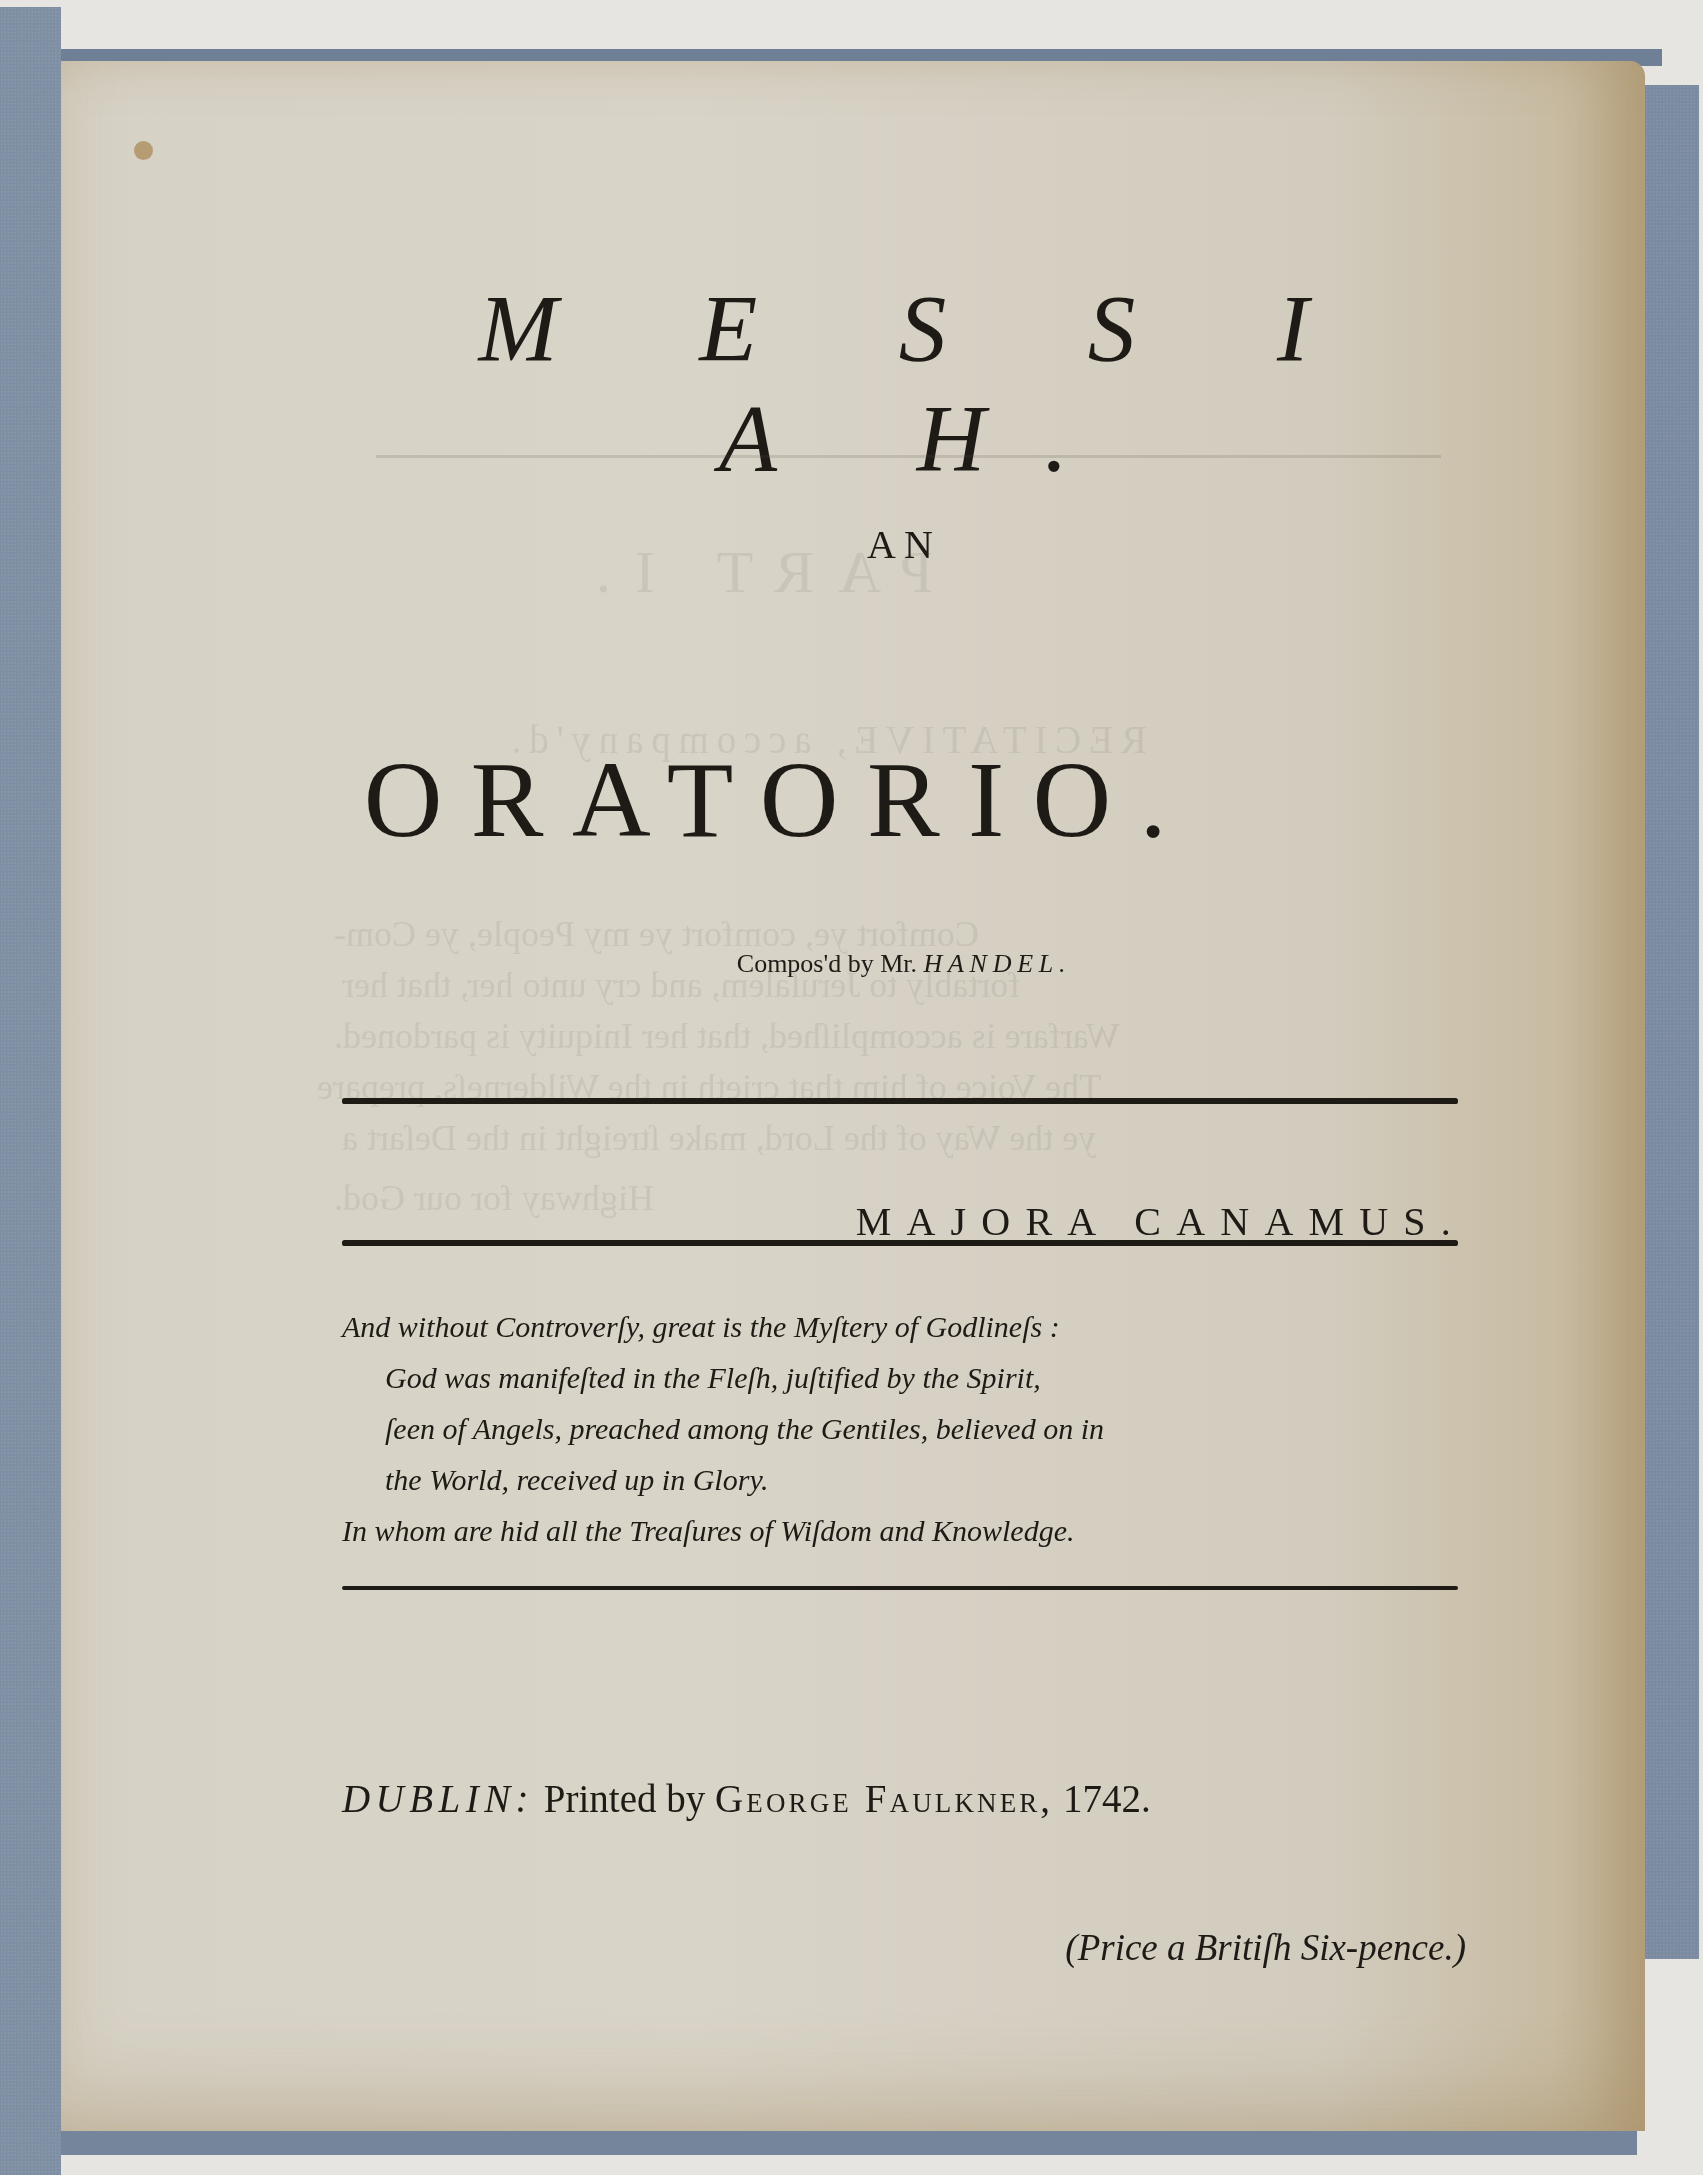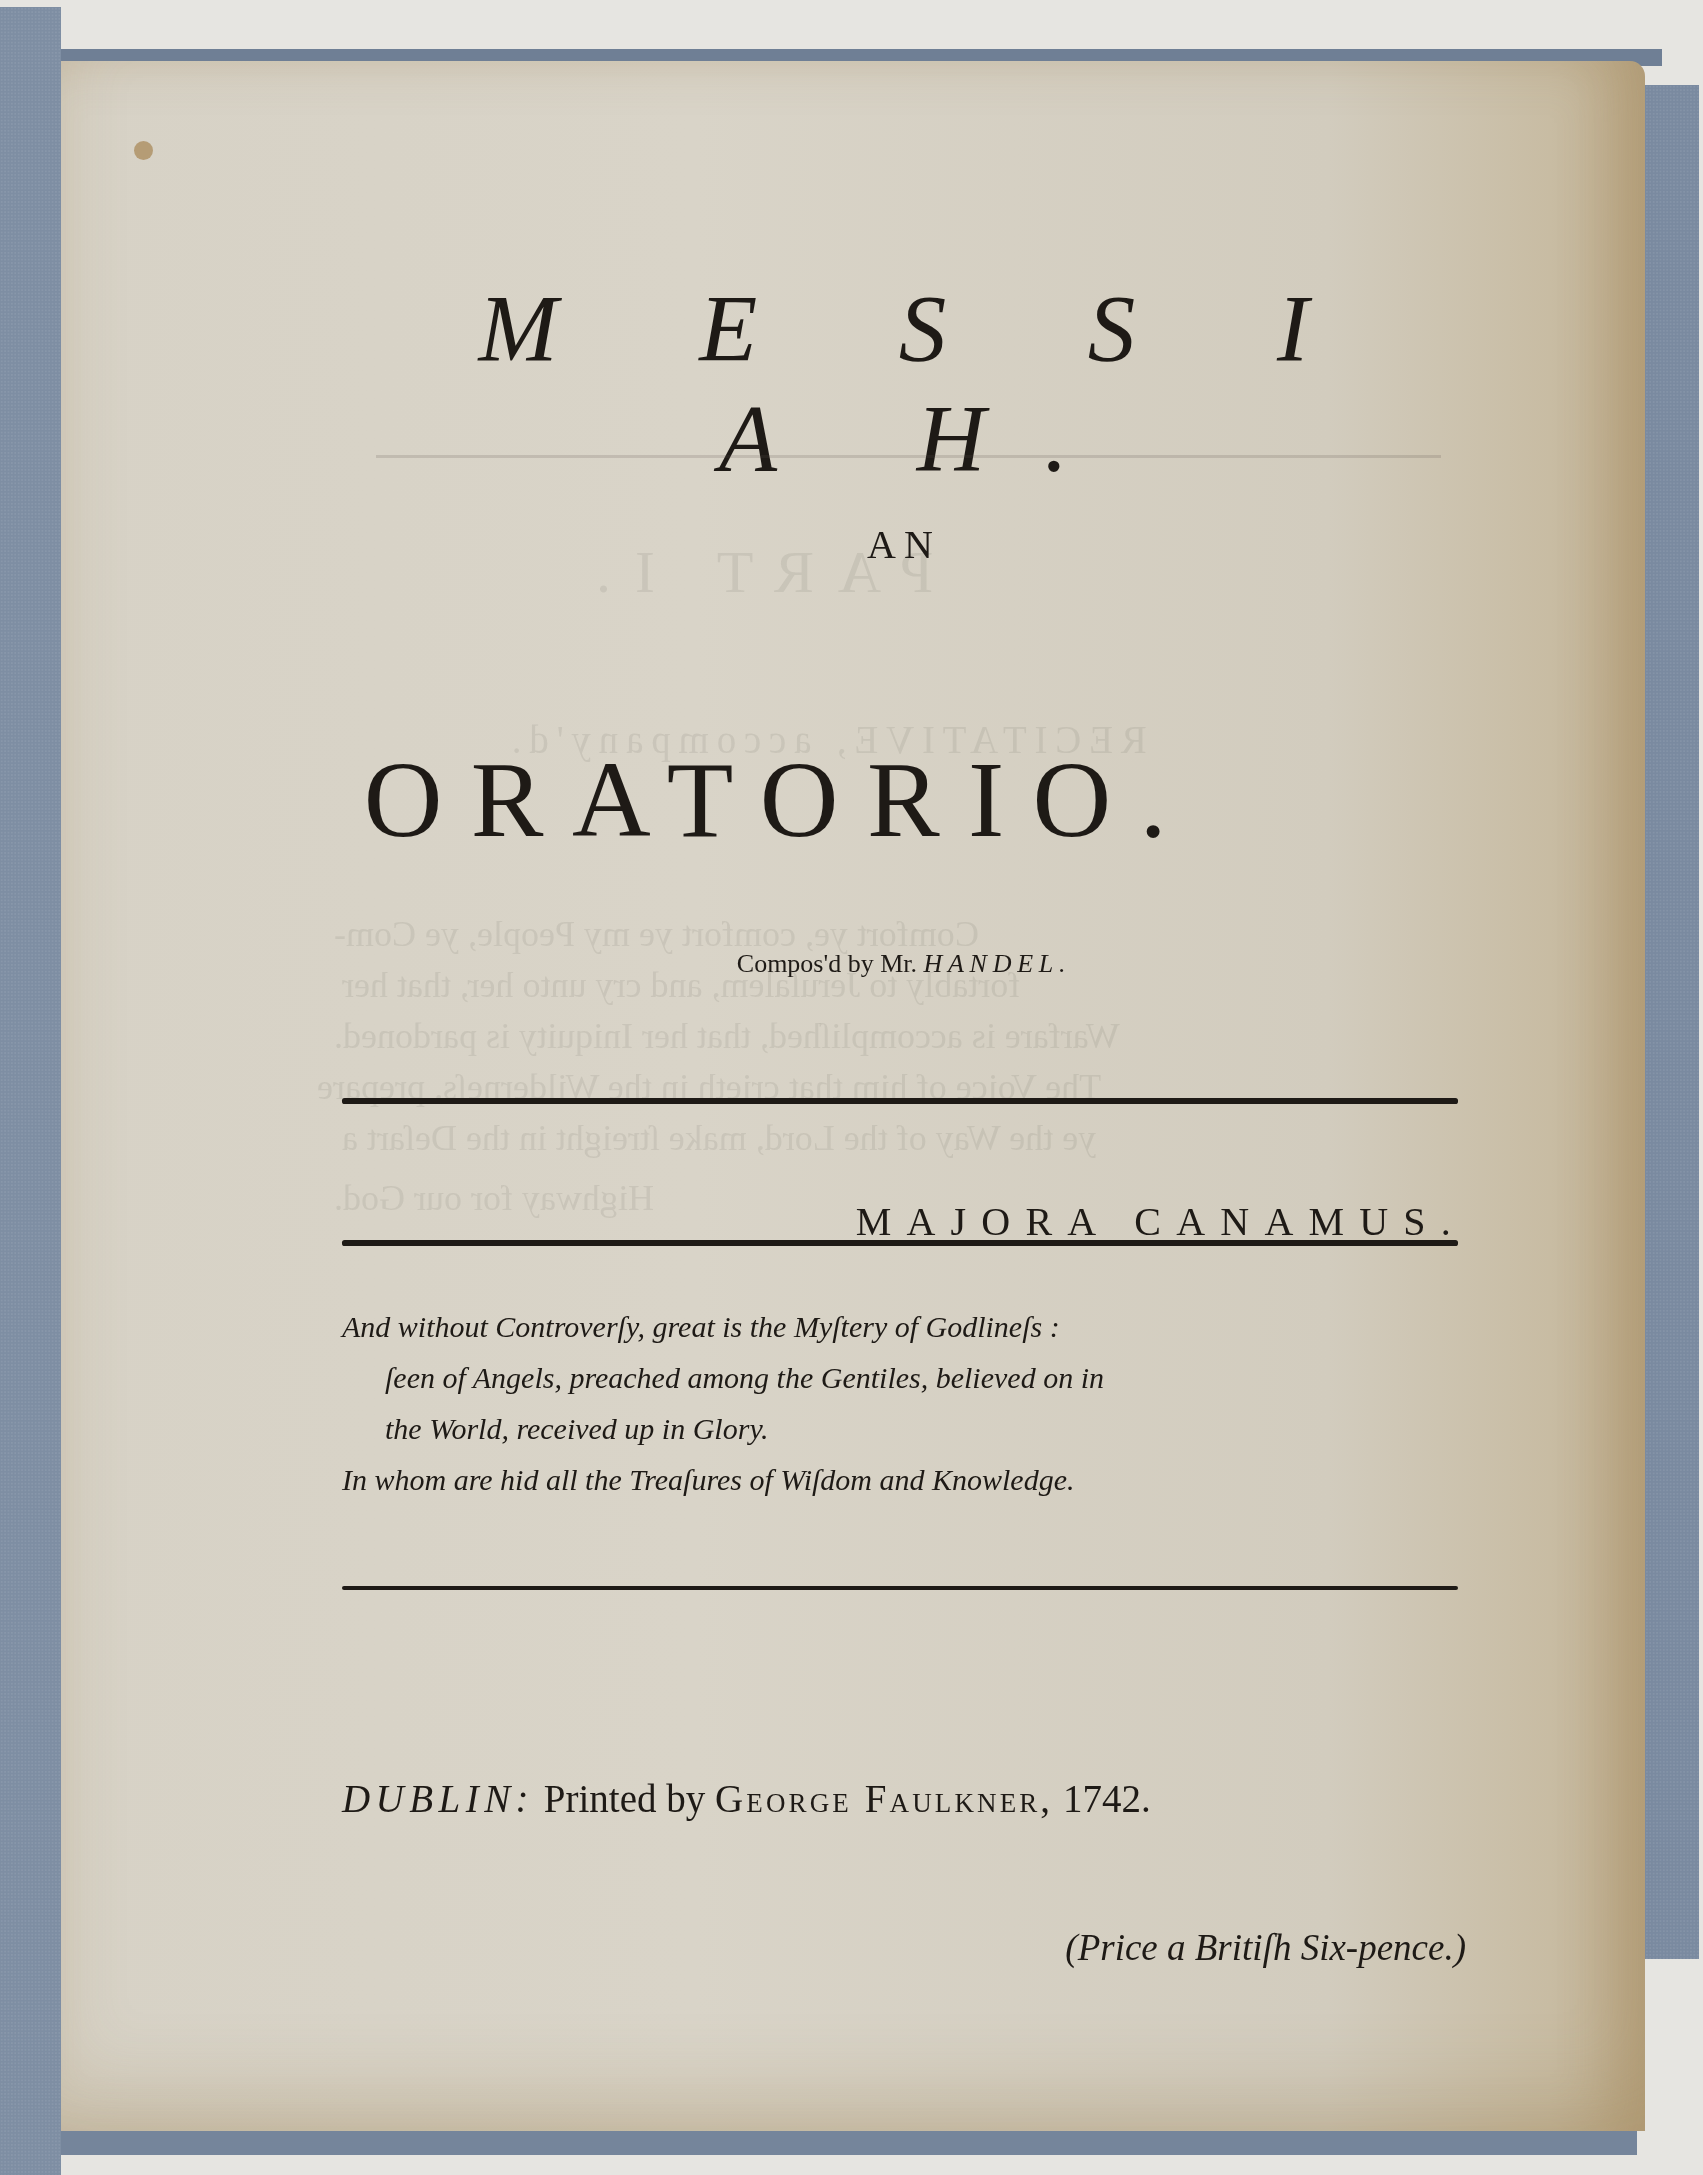--- a/index.html
+++ b/index.html
@@ -125,20 +125,21 @@
     <div class="oratorio">ORATORIO.</div>
     <div class="composed">
       <span>Compos'd by Mr.</span>
       <span class="name">HANDEL.</span>
     </div>
     <div class="rule" style="top:1037px;"></div>
     <div class="motto">MAJORA CANAMUS.</div>
     <div class="rule" style="top:1179px;"></div>
     <div class="scripture">
       <div class="line">And without Controverſy, great is the Myſtery of Godlineſs :</div>
+      <div class="line indent">God was manifeſted  in the Fleſh, juſtified  by  the  Spirit,</div>
       <div class="line indent">ſeen of Angels, preached among the Gentiles, believed on in</div>
       <div class="line indent">the World, received up in Glory.</div>
       <div class="line">In whom are hid all the Treaſures of Wiſdom and Knowledge.</div>
     </div>
     <div class="rule" style="top:1525px; height:4.3px;"></div>
     <div class="imprint">
       <span class="city">DUBLIN:</span>
       <span>Printed by</span>
       <span class="sc">George Faulkner,</span>
       <span>1742.</span>

